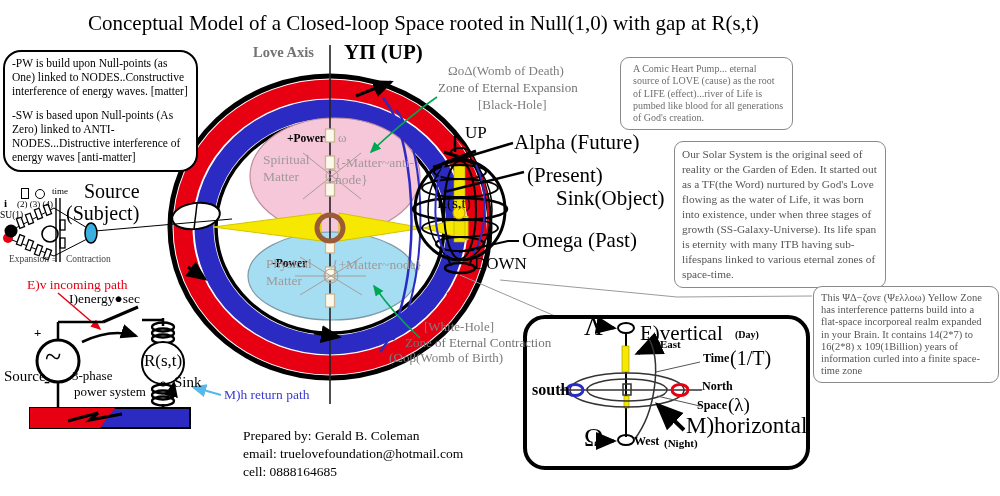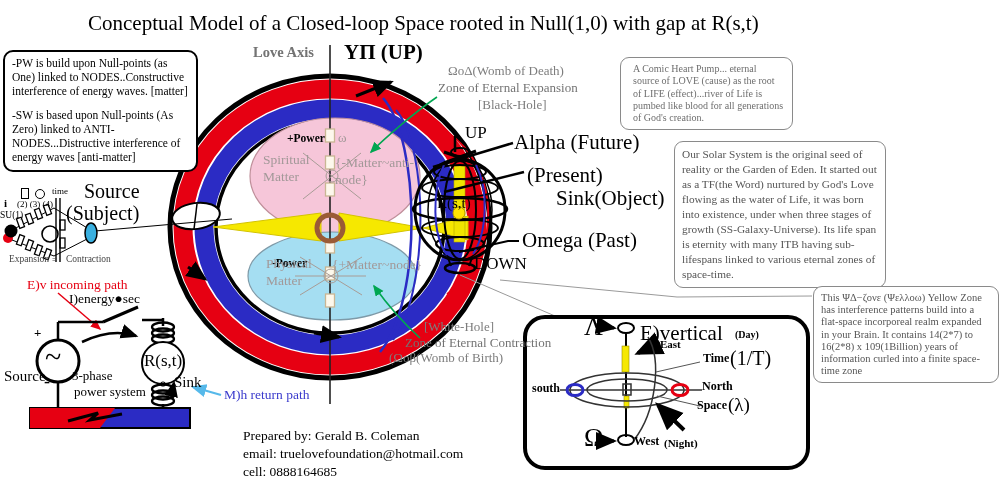--- a/index.html
+++ b/index.html
@@ -194,21 +194,21 @@
       <line x1="163" y1="404" x2="163" y2="408" stroke="#000" stroke-width="2.5"></line>
       <line x1="58" y1="382" x2="58" y2="408" stroke="#000" stroke-width="2.5"></line>
       <line x1="171" y1="397" x2="174" y2="383" stroke="#000" stroke-width="2.3" marker-end="url(#mb)"></line>
       <rect x="30" y="408" width="160" height="20" fill="#2b2bc4" stroke="#000" stroke-width="2"></rect>
       <polygon points="30,408 115,408 100,428 30,428" fill="#e60012"></polygon>
       <polyline points="68,421 98,413 90,420 122,414" fill="none" stroke="#000" stroke-width="3"></polyline>
       <line x1="221" y1="395" x2="193" y2="387" stroke="#56b9ea" stroke-width="2.2" marker-end="url(#mc)"></line>
     </g>
   </svg>
 
-  <div class="box z3" style="left:3px;top:50px;width:177px;border:2px solid #000;border-radius:10px;color:#000;font-size:11.5px;line-height:1.2;">
+  <div class="box z3" style="left:3px;top:50px;width:177px;border:2px solid #000;border-radius:18px;color:#000;font-size:11.5px;line-height:1.2;">
     <div>-PW is build upon Null-points (as One) linked to NODES..Constructive interference of energy waves. [matter]</div>
     <div style="margin-top:11px;">-SW is based upon Null-points (As Zero) linked to ANTI-NODES...Distructive interference of energy waves  [anti-matter]</div>
   </div>
 
   <div class="box z3" style="left:620px;top:57px;width:152px;font-size:10px;line-height:1.23;padding-left:12px;">A Comic Heart Pump... eternal source of LOVE (cause) as the  root of  LIFE (effect)...river of Life is pumbed like blood for all generations of God's creation.</div>
 
   <div class="box z3" style="left:674px;top:141px;width:196px;font-size:11.3px;line-height:1.33;color:#555;">Our Solar System is the original seed of reality or the Garden of Eden. It started out as a TF(the Word) nurtured by God's Love flowing as the water of Life, it was born into existence, under when three stages of growth (SS-Galaxy-Universe). Its life span is eternity with many ITB having sub-lifespans linked to various eternal zones of space-time.</div>
 
   <div class="box z3" style="left:813px;top:286px;width:170px;font-size:10.5px;line-height:1.16;color:#555;">This ΨΔ−ζονε (Ψελλοω) Yellow Zone has interference patterns build into a flat-space incorporeal realm expanded in your Brain. It contains 14(2*7) to 16(2*8) x 109(1Billion) years of information curled into a finite space-time zone</div>
 
@@ -296,24 +296,25 @@
   <div class="lb z5" style="left:144px;top:352px;font-size:17px;">R(s,t)</div>
   <div class="lb z5" style="left:174px;top:375px;font-size:15px;">Sink</div>
   <div class="lb z5" style="left:224px;top:388px;font-size:13.5px;color:#3a3acc;">M)h return path</div>
 
   <div class="lb z5" style="left:584px;top:313px;font-size:26px;">Λ</div>
   <div class="lb z5" style="left:640px;top:322px;font-size:21px;">E)vertical</div>
   <div class="lb z5" style="left:735px;top:330px;font-size:10px;font-weight:bold;">(Day)</div>
   <div class="lb z5" style="left:660px;top:339px;font-size:11px;font-weight:bold;">East</div>
   <div class="lb z5" style="left:703px;top:352px;font-size:12px;font-weight:bold;">Time</div>
   <div class="lb z5" style="left:730px;top:348px;font-size:20px;">(1/T)</div>
-  <div class="lb z5" style="left:532px;top:382px;font-size:12px;font-weight:bold;">south</div>
+  <div class="lb z5" style="left:532px;top:382px;font-size:16px;font-weight:bold;">south</div>
   <div class="lb z5" style="left:702px;top:380px;font-size:12px;font-weight:bold;">North</div>
   <div class="lb z5" style="left:697px;top:399px;font-size:12px;font-weight:bold;">Space</div>
   <div class="lb z5" style="left:728px;top:395px;font-size:19px;">(λ)</div>
+  <div class="lb z5" style="left:686px;top:414px;font-size:23px;">M)horizontal</div>
   <div class="lb z5" style="left:584px;top:424px;font-size:26px;">Ω</div>
   <div class="lb z5" style="left:634px;top:435px;font-size:12px;font-weight:bold;">West</div>
   <div class="lb z5" style="left:664px;top:438px;font-size:11px;font-weight:bold;">(Night)</div>
 
   <div class="z5" style="position:absolute;left:243px;top:427px;font-size:13.5px;line-height:1.32;">
     <div>Prepared by: Gerald B. Coleman</div>
     <div>email: truelovefoundation@hotmail.com</div>
     <div>cell: 0888164685</div>
   </div>
 

